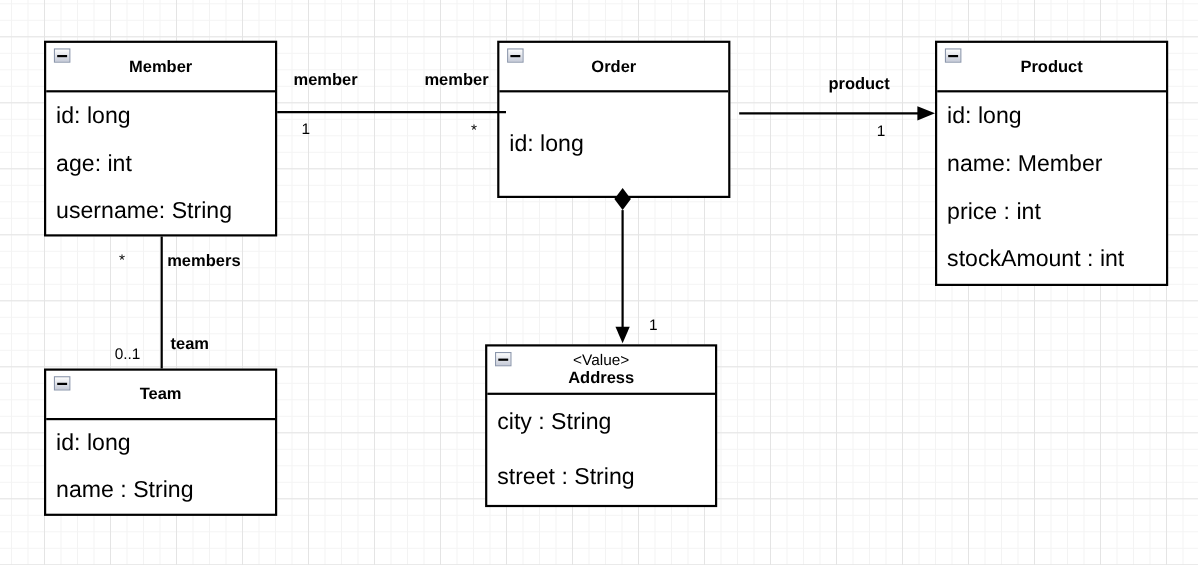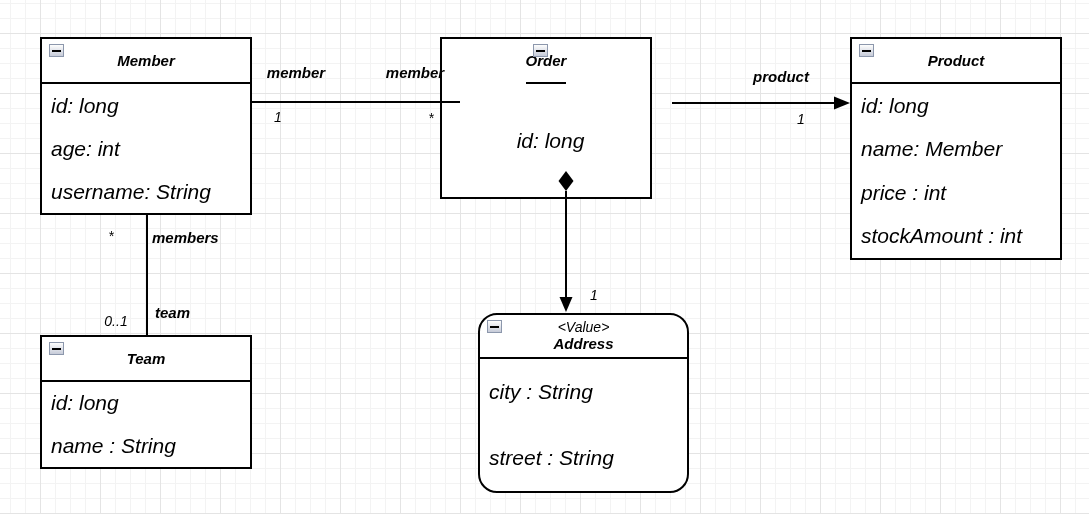--- a/index.html
+++ b/index.html
@@ -13,21 +13,20 @@
     height: 514px;
     overflow: hidden;
     background-color: #ffffff;
     background-image:
       linear-gradient(to right, #e4e4e4 1px, transparent 1px),
       linear-gradient(to bottom, #e4e4e4 1px, transparent 1px),
       linear-gradient(to right, #f3f3f3 1px, transparent 1px),
       linear-gradient(to bottom, #f3f3f3 1px, transparent 1px);
     background-size: 60px 60px, 60px 60px, 15px 15px, 15px 15px;
     background-position: 40px 33px, 40px 33px, 10px 3px, 10px 3px;
-    font-style: italic;
   }
   .edges-layer {
     position: absolute;
     left: 0; top: 0;
     width: 1089px; height: 514px;
     pointer-events: none;
     z-index: 2;
   }
   .uml-class {
     position: absolute;
@@ -95,24 +94,24 @@
     z-index: 3;
     font-size: 15px;
     white-space: nowrap;
     text-align: center;
   }
   .role { font-weight: bold; }
   .mult { font-size: 14px; font-weight: normal; }
 
   
   #cls-member  { left: 40px;  top: 37px;  width: 212px; height: 178px; }
-  #cls-order   { left: 440px; top: 37px;  width: 212px; height: 162px; align-items: center; }
+  #cls-order   { left: 452px; top: 37px;  width: 212px; height: 143px; }
   #cls-product { left: 850px; top: 37px;  width: 212px; height: 223px; }
   #cls-team    { left: 40px;  top: 335px; width: 212px; height: 134px; }
-  #cls-address { left: 478px; top: 313px; width: 211px; height: 180px; border-radius: 19px; }
+  #cls-address { left: 441px; top: 313px; width: 211px; height: 148px; }
 </style>
 </head>
 <body>
 
 <div class="canvas">
 
   <svg class="edges-layer" width="1089" height="514" viewBox="0 0 1089 514">
     <g stroke="#000" stroke-width="2">
       <line x1="252" y1="102" x2="460" y2="102"></line>
     </g>

